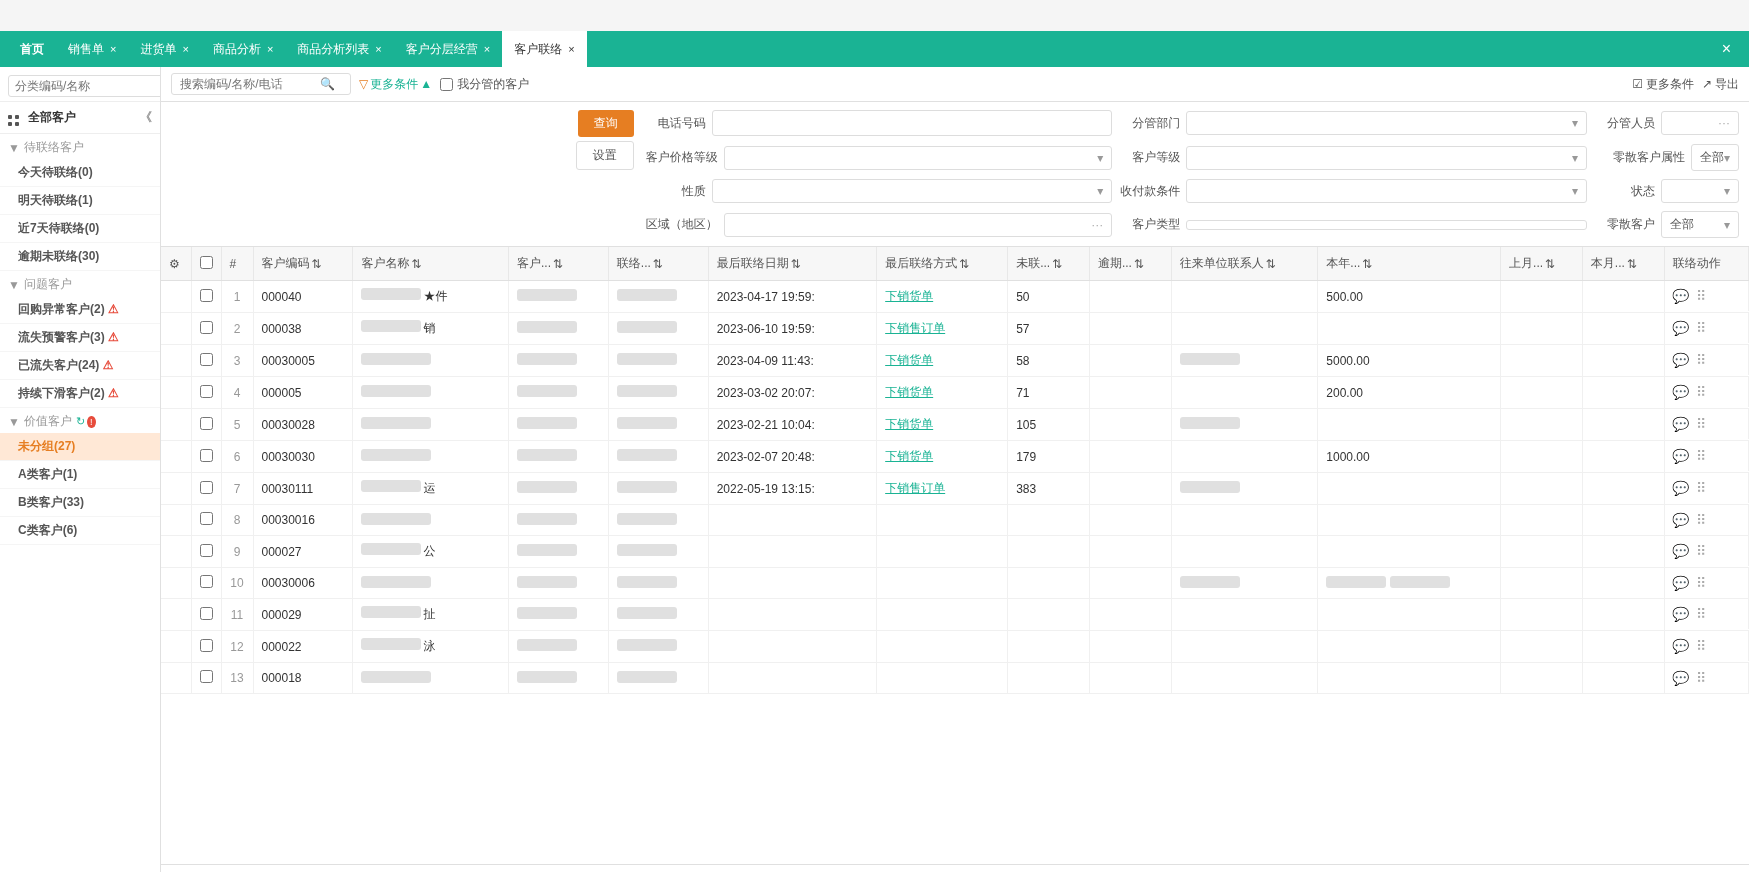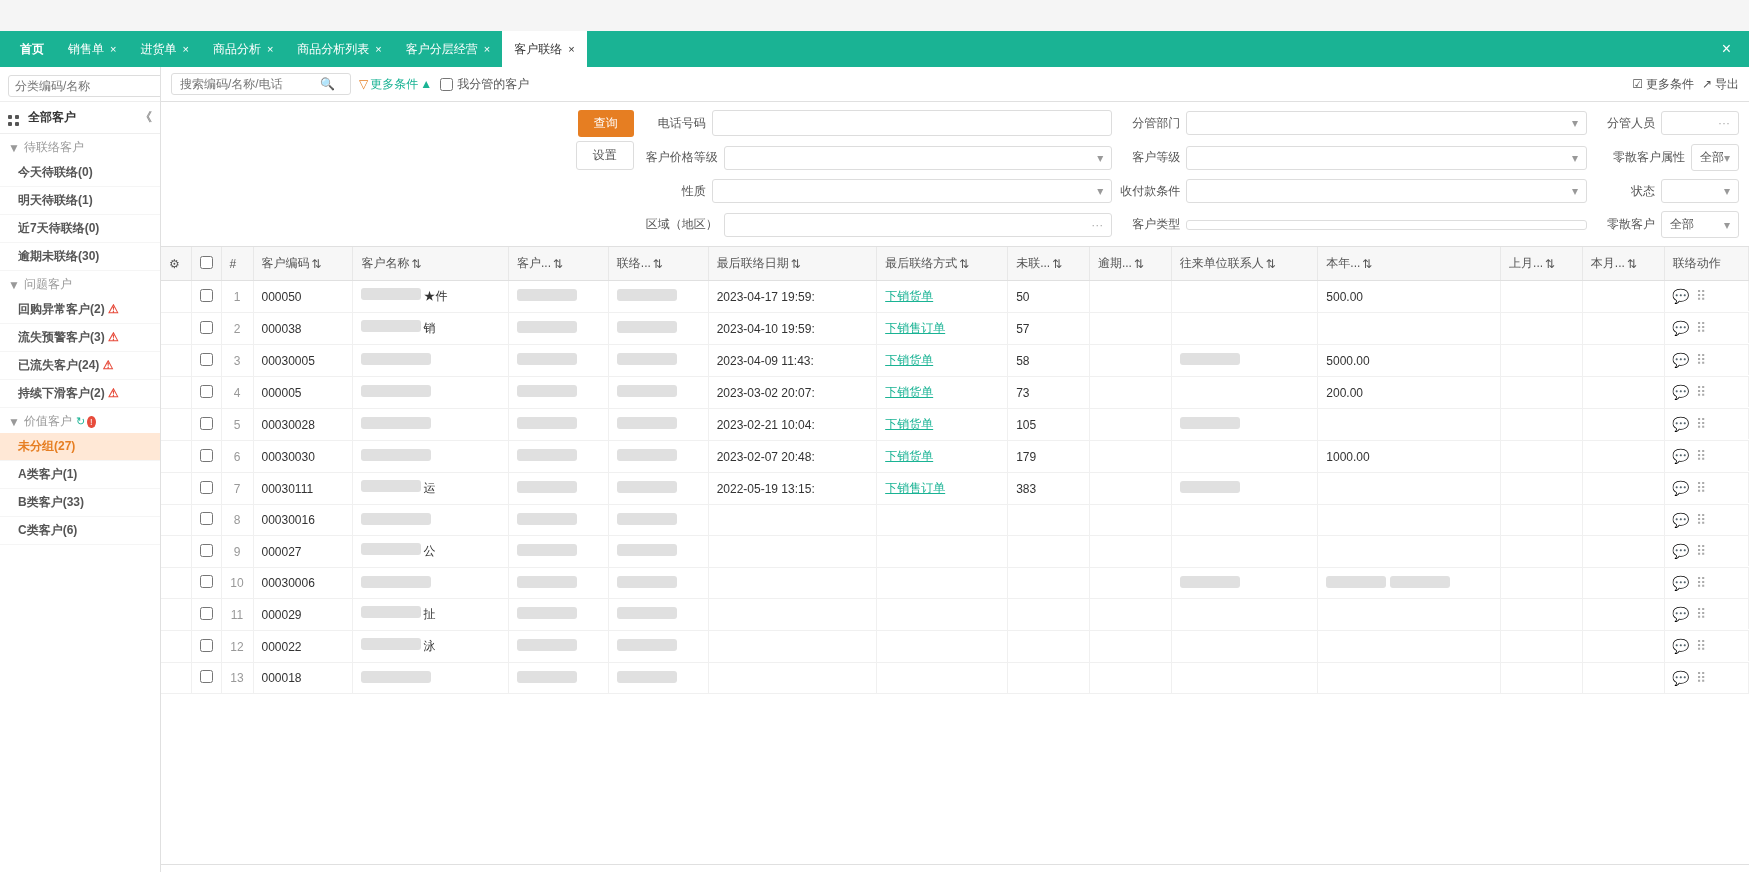--- a/index.html
+++ b/index.html
@@ -439,21 +439,21 @@
                 <div class="th-inner">本月... <span>⇅</span></div>
               </th>
             <th>联络动作</th>
           </tr>
         </thead>
         <tbody id="table-body">
         <tr>
               <td></td>
               <td class="checkbox-col"><input type="checkbox" style=""></td>
               <td class="row-num">1</td>
-              <td>000050</td>
+              <td>000040</td>
               <td><span class="blurred" style="display: inline-block; width: 50px; height: 12px; margin-right: 2px;"></span>★件</td>
               <td><span class="blurred" style="width: 40px; height: 12px;"></span></td>
               <td><span class="blurred" style="width: 40px; height: 12px;"></span></td>
               <td>2023-04-17 19:59:</td>
               <td class="link-cell">下销货单</td>
               <td>50</td>
               <td></td>
               <td></td>
               <td>500.00</td>
               <td></td>
@@ -464,21 +464,21 @@
               </td>
             </tr>
             <tr>
               <td></td>
               <td class="checkbox-col"><input type="checkbox" style=""></td>
               <td class="row-num">2</td>
               <td>000038</td>
               <td><span class="blurred" style="display: inline-block; width: 50px; height: 12px; margin-right: 2px;"></span>销</td>
               <td><span class="blurred" style="width: 40px; height: 12px;"></span></td>
               <td><span class="blurred" style="width: 40px; height: 12px;"></span></td>
-              <td>2023-04-10 19:59:</td>
+              <td>2023-06-10 19:59:</td>
               <td class="link-cell">下销售订单</td>
               <td>57</td>
               <td></td>
               <td></td>
               <td></td>
               <td></td>
               <td></td>
               <td class="action-icons">
                 <span class="action-icon">💬</span>
                 <span class="action-icon">⠿</span>
@@ -508,21 +508,21 @@
             <tr>
               <td></td>
               <td class="checkbox-col"><input type="checkbox" style=""></td>
               <td class="row-num">4</td>
               <td>000005</td>
               <td><span class="blurred" style="display: inline-block; width: 70px; height: 12px;"></span></td>
               <td><span class="blurred" style="width: 40px; height: 12px;"></span></td>
               <td><span class="blurred" style="width: 40px; height: 12px;"></span></td>
               <td>2023-03-02 20:07:</td>
               <td class="link-cell">下销货单</td>
-              <td>73</td>
+              <td>71</td>
               <td></td>
               <td></td>
               <td>200.00</td>
               <td></td>
               <td></td>
               <td class="action-icons">
                 <span class="action-icon">💬</span>
                 <span class="action-icon">⠿</span>
               </td>
             </tr>

